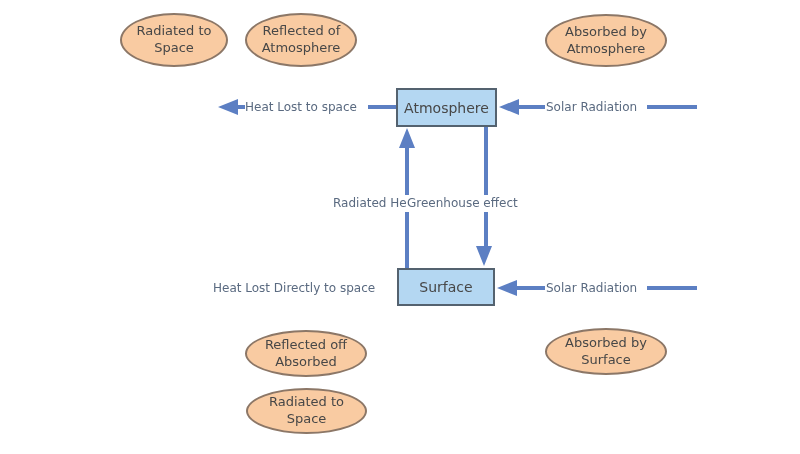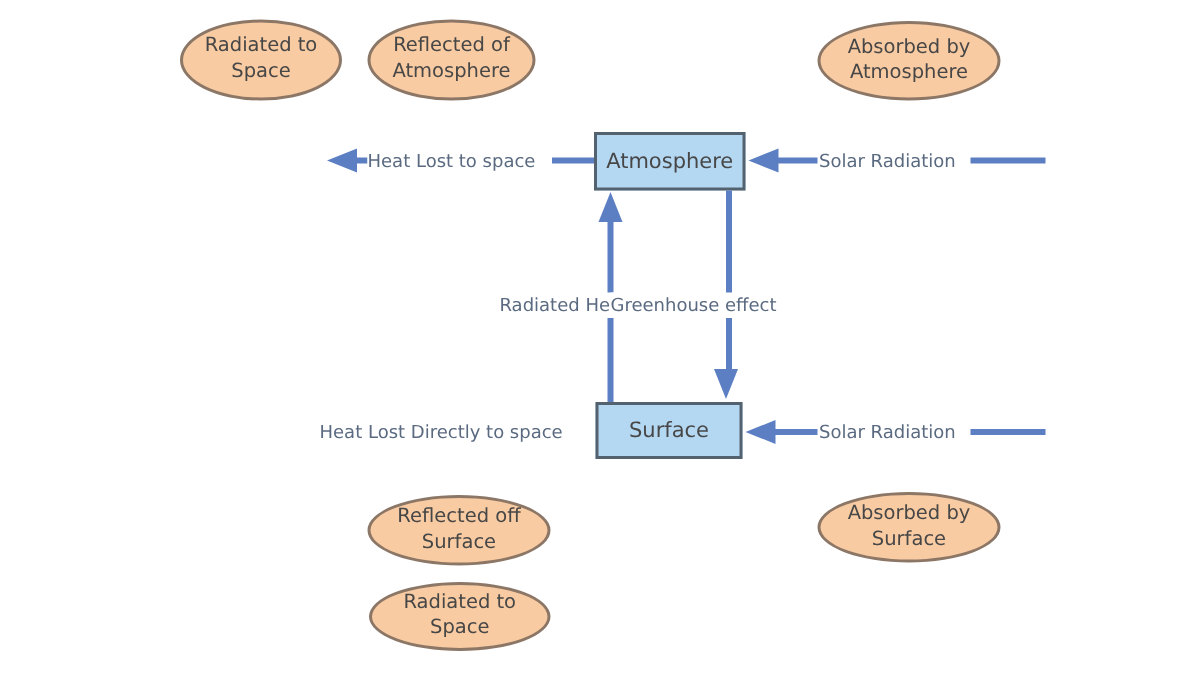--- a/index.html
+++ b/index.html
@@ -38,21 +38,21 @@
 </style>
 </head>
 <body>
 
 <div class="canvas">
 
   <div class="ellipse" style="left:120px;top:13px;width:108px;height:54px;">
     <span>Radiated to
 Space</span>
   </div>
-  <div class="ellipse" style="left:245px;top:13px;width:112px;height:54px;">
+  <div class="ellipse" style="left:245px;top:13px;width:112px;height:54px;text-align:right;">
     <span>Reflected of
 Atmosphere</span>
   </div>
   <div class="ellipse" style="left:545px;top:14px;width:122px;height:53px;">
     <span>Absorbed by
 Atmosphere</span>
   </div>
 
   <div class="arrow-left" style="left:218px;top:99px;"></div>
   <div class="hline" style="left:236px;top:105px;width:9px;"></div>
@@ -82,21 +82,21 @@
     <span>Surface</span>
   </div>
 
   <div class="arrow-left" style="left:497px;top:280px;"></div>
   <div class="hline" style="left:516px;top:286px;width:29px;"></div>
   <div class="flowlabel" style="left:546px;top:280px;">Solar Radiation</div>
   <div class="hline" style="left:647px;top:286px;width:50px;"></div>
 
   <div class="ellipse" style="left:245px;top:330px;width:122px;height:47px;">
     <span>Reflected off
-Surface</span>
+Absorbed</span>
   </div>
   <div class="ellipse" style="left:545px;top:328px;width:122px;height:47px;">
     <span>Absorbed by
 Surface</span>
   </div>
   <div class="ellipse" style="left:246px;top:388px;width:121px;height:46px;">
     <span>Radiated to
 Space</span>
   </div>
 

